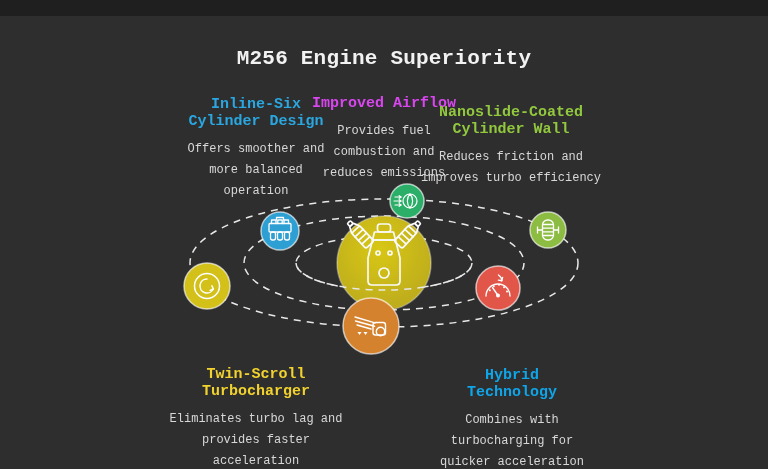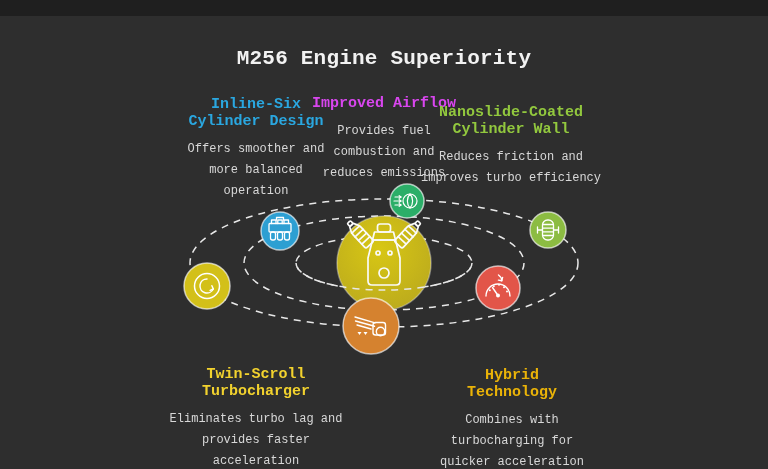--- a/index.html
+++ b/index.html
@@ -11,21 +11,21 @@
     -webkit-font-smoothing:antialiased;
   }
   .title{
     position:absolute;top:31px;left:0;width:768px;text-align:center;
     color:#f2f2f2;font-size:21px;font-weight:bold;letter-spacing:.2px;
   }
   .feature{position:absolute;text-align:center;}
   .f-head{font-size:15px;font-weight:bold;line-height:17px;white-space:pre-line;}
   .f-desc{margin-top:9px;font-size:12px;line-height:21px;color:#d8d8d8;white-space:pre-line;}
   .t-blue{color:#2aa7e0}.t-green{color:#d946ef}.t-ygreen{color:#92c83e}
-  .t-yellow{color:#f2d22e}.t-orange{color:#e78a2e}.t-red{color:#eab308}
+  .t-yellow{color:#f2d22e}.t-orange{color:#e78a2e}.t-red{color:#0ea5e9}
   
   .f-t1{left:171px;top:80px;width:170px;}
   .f-t2{left:294px;top:79px;width:180px;}
   .f-t3{left:416px;top:88px;width:190px;}
   
   .f-b1{left:161px;top:350px;width:190px;text-align:center;}
   .f-b2{left:288px;top:358px;width:190px;}
   .f-b3{left:417px;top:351px;width:190px;}
   .orbits{position:absolute;left:0;top:0;}
   .edge-line{position:absolute;left:0;bottom:0;width:768px;height:2px;background:#4d4d4d;}

